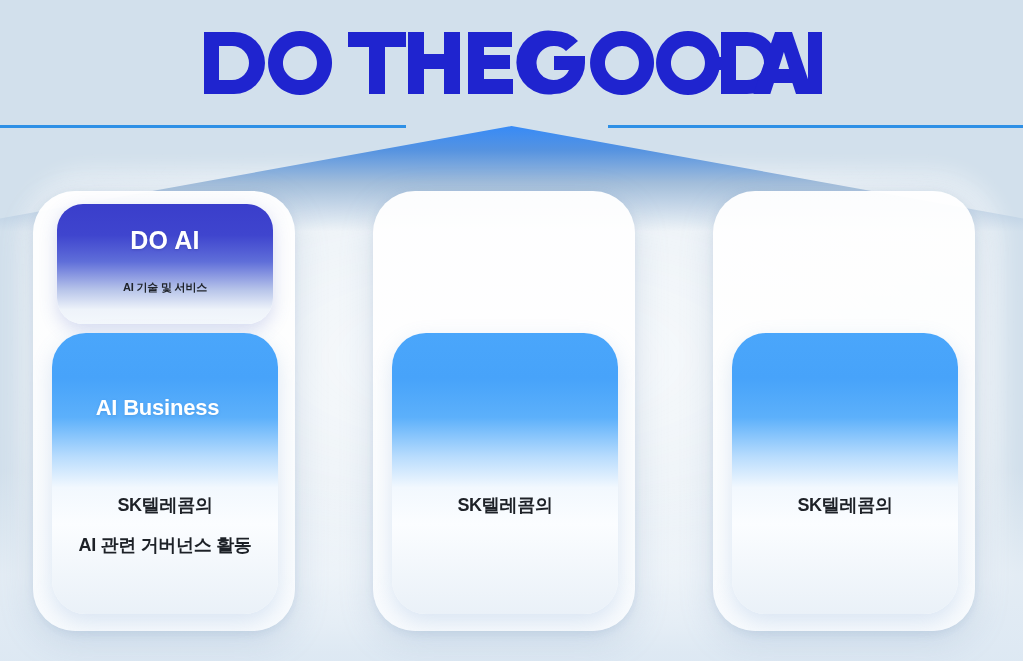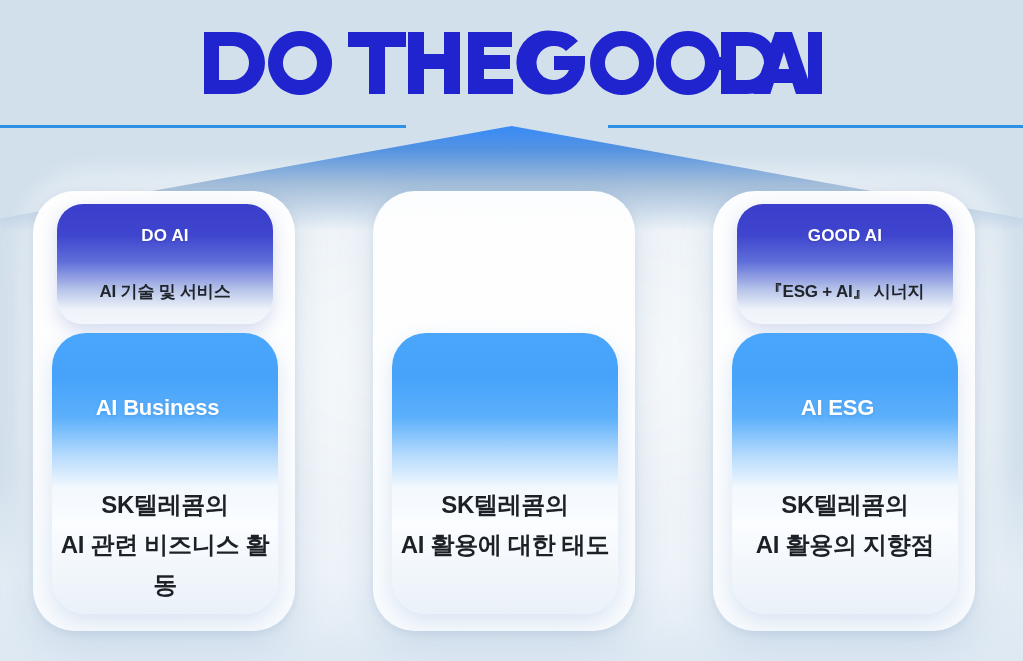--- a/index.html
+++ b/index.html
@@ -64,48 +64,48 @@
   .pill{
     position:absolute;left:24px;top:13px;width:216px;height:120px;
     border-radius:26px;
     background:linear-gradient(180deg,#3a3ecb 0%, #3f45ce 26%, #5f6ed9 48%, #b9c6ea 72%, #eef3fa 88%, #f4f8fc 100%);
     box-shadow:0 6px 18px rgba(70,90,190,.22);
     overflow:hidden;
   }
   .pill-title{
     position:absolute;left:0;right:0;top:22px;
     text-align:center;color:#ffffff;
-    font-size:17px;font-weight:bold;letter-spacing:.2px;
+    font-size:25px;font-weight:bold;letter-spacing:.2px;
     text-shadow:0 1px 2px rgba(30,40,120,.25);
   }
   .pill-sub{
     position:absolute;left:0;right:0;top:76px;
     text-align:center;color:#20242b;
-    font-size:17px;font-weight:bold;letter-spacing:-.2px;
+    font-size:11px;font-weight:bold;letter-spacing:-.2px;
   }
 
   
   .card{
     position:absolute;left:19px;top:142px;width:226px;height:281px;
     border-radius:34px;
     background:linear-gradient(180deg,#4aa6fb 0%, #47a3fa 16%, #5cb0fb 30%, #b8dcfd 44%, #f2f8fe 55%, #fbfdff 68%, #f1f6fb 86%, #eaf1f8 100%);
     box-shadow:0 8px 22px rgba(90,140,200,.20);
     overflow:hidden;
   }
   .card-title{
     position:absolute;left:0;right:15px;top:62px;
     text-align:center;color:#ffffff;
     font-size:22px;font-weight:bold;letter-spacing:-.2px;
     text-shadow:0 1px 3px rgba(40,110,190,.28);
   }
   .card-lines{
     position:absolute;left:0;right:0;top:152px;text-align:center;
   }
   .card-line{
-    color:#1d2127;font-size:24px;font-weight:bold;line-height:40px;letter-spacing:-.3px;
+    color:#1d2127;font-size:18px;font-weight:bold;line-height:40px;letter-spacing:-.3px;
   }
 </style>
 </head>
 <body>
 
 <div id="stage">
 
   <div class="bg-glow"></div>
   <div class="bg-glow2"></div>
 
@@ -149,44 +149,37 @@
     <div class="col c0">
       <div class="frame"></div>
       <div class="pill">
         <div class="pill-title">DO AI</div>
         <div class="pill-sub">AI 기술 및 서비스</div>
       </div>
       <div class="card">
         <div class="card-title">AI Business</div>
         <div class="card-lines">
           <div class="card-line">SK텔레콤의</div>
-          <div class="card-line">AI 관련 비즈니스 활동</div>
+          <div class="card-line">AI 관련 거버넌스 활동</div>
         </div>
       </div>
     </div>
 
     <div class="col c1">
       <div class="frame"></div>
       <div class="card">
         <div class="card-lines">
           <div class="card-line">SK텔레콤의</div>
-          <div class="card-line">AI 활용에 대한 태도</div>
         </div>
       </div>
     </div>
 
     <div class="col c2">
       <div class="frame"></div>
-      <div class="pill">
-        <div class="pill-title">GOOD AI</div>
-        <div class="pill-sub">『ESG + AI』 시너지</div>
-      </div>
       <div class="card">
-        <div class="card-title">AI ESG</div>
         <div class="card-lines">
           <div class="card-line">SK텔레콤의</div>
-          <div class="card-line">AI 활용의 지향점</div>
         </div>
       </div>
     </div>
 
   </div>
 </div>
 
 </body></html>

